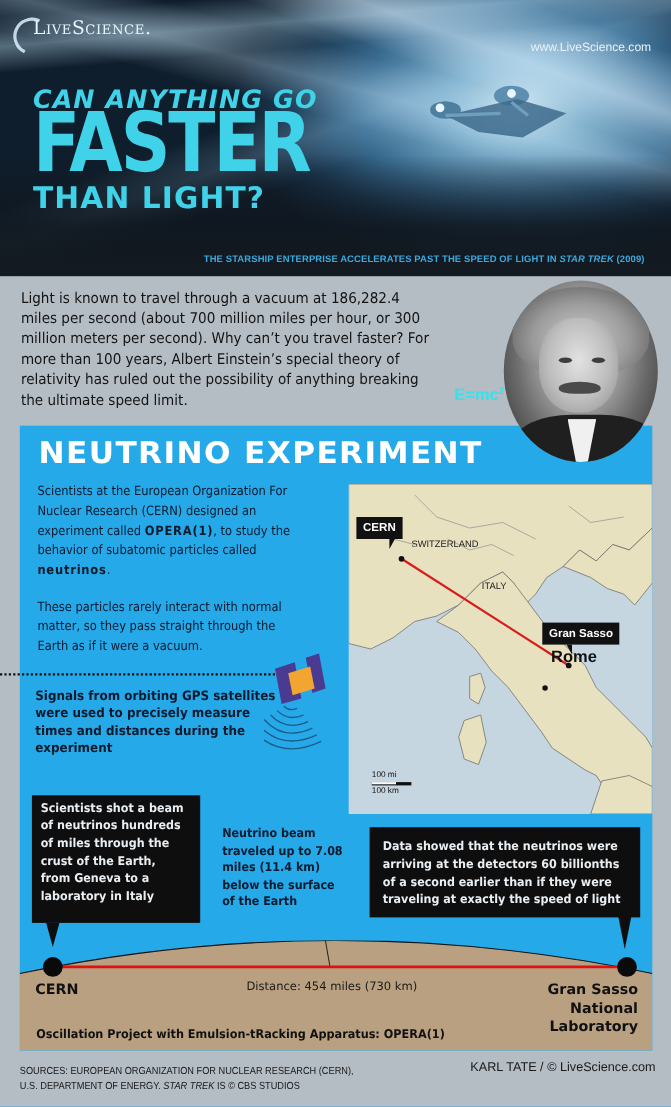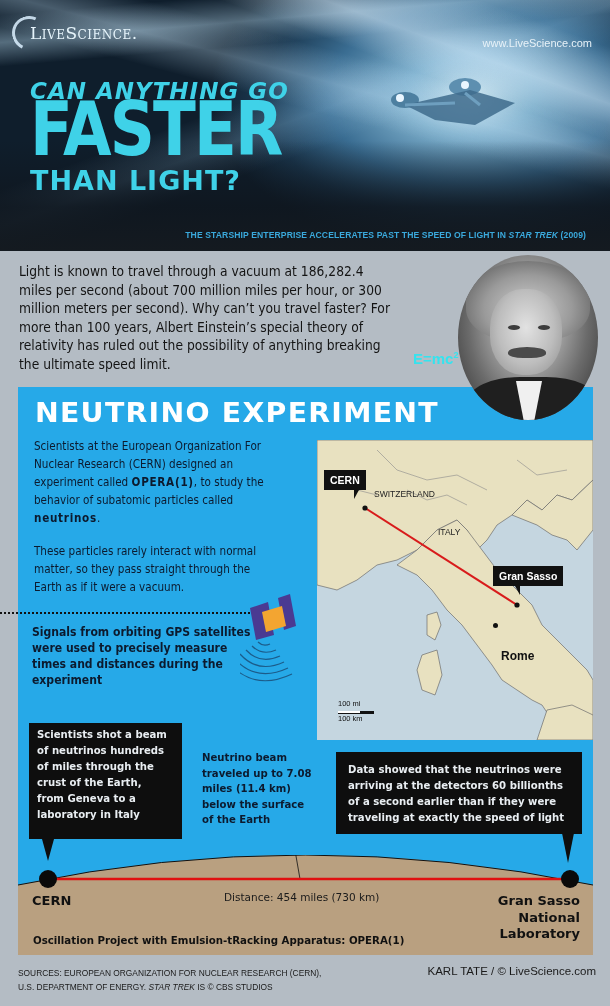--- a/index.html
+++ b/index.html
@@ -13,21 +13,21 @@
   .hero .rays { position: absolute; inset: 0;
     background:
       linear-gradient(200deg, transparent 10%, rgba(220,240,255,0.55) 22%, transparent 30%),
       linear-gradient(195deg, transparent 30%, rgba(200,230,250,0.35) 38%, transparent 46%),
       linear-gradient(175deg, transparent 5%, rgba(190,225,245,0.45) 14%, transparent 22%),
       linear-gradient(160deg, transparent 40%, rgba(160,205,235,0.25) 48%, transparent 56%);
     opacity: .9; }
   .hero .dark { position: absolute; left: 0; right: 0; bottom: 0; height: 110px;
     background: linear-gradient(180deg, rgba(15,25,35,0) 0%, rgba(15,22,30,0.85) 60%, #141a20 100%); }
   .hero .ship { position: absolute; left: 375px; top: 65px; width: 150px; height: 70px; }
-  .logo { position: absolute; left: 12px; top: 16px; display: flex; align-items: center; }
+  .logo { position: absolute; left: 12px; top: 16px; display: flex; align-items: flex-start; }
   .logo-swoosh { width: 34px; height: 34px; border: 3px solid rgba(220,240,255,.85); border-radius: 50%;
     border-right-color: transparent; border-bottom-color: transparent; transform: rotate(-20deg); margin-right: -16px; }
   .logo-text { font-family: "DejaVu Serif", serif; color: #e6f4fb; font-size: 17px; letter-spacing: 0.5px; font-variant: small-caps; }
   .site-url { position: absolute; right: 18px; top: 37px; font-family: "Liberation Sans", sans-serif; color: #e8f2f8; font-size: 11px; padding-left: 47px; }
   .title-1, .title-3 { position: absolute; left: 30px; font-family: "DejaVu Sans", sans-serif; font-weight: bold; color: #3fd2e8; letter-spacing: 1px; }
   .title-1 { top: 78px; font-size: 23px; font-style: italic; }
   .title-2 { position: absolute; left: 30px; top: 92px; font-family: "DejaVu Sans Condensed", "DejaVu Sans", sans-serif;
     font-weight: bold; color: #3fd2e8; font-size: 75px; letter-spacing: -2px; transform: scaleX(0.93); transform-origin: left; line-height: 1; }
   .title-3 { top: 165px; font-size: 27px; }
   .caption { position: absolute; right: 24px; top: 230px; font-family: "Liberation Sans", sans-serif; font-weight: bold;
@@ -66,21 +66,21 @@
   .satellite { position: absolute; left: 240px; top: 580px; width: 120px; height: 120px; }
 
   
   .map { position: absolute; left: 317px; top: 440px; width: 276px; height: 300px; background: #c5d6e0; overflow: hidden; }
   .map svg { position: absolute; inset: 0; }
   .map-label { position: absolute; font-family: "Liberation Sans", sans-serif; font-size: 8.5px; color: #222; }
   .callout { position: absolute; background: #111; color: #fff; font-family: "Liberation Sans", sans-serif; font-weight: bold; font-size: 10.5px; padding: 4px 6px; }
   .callout::after { content: ""; position: absolute; border-style: solid; }
   .callout-cern::after { left: 30px; bottom: -9px; border-width: 9px 5px 0 0; border-color: #111 transparent transparent transparent; }
   .callout-gs::after { left: 22px; bottom: -9px; border-width: 9px 0 0 5px; border-color: #111 transparent transparent transparent; }
-  .rome { position: absolute; left: 501px; top: 649px; font-family: "Liberation Sans", sans-serif; font-weight: bold; font-size: 12px; color: #111; }
+  .rome { position: absolute; left: 501px; top: 589px; font-family: "Liberation Sans", sans-serif; font-weight: bold; font-size: 15px; color: #111; }
   .rome-dot { position: absolute; left: 493px; top: 623px; width: 5px; height: 5px; background: #111; border-radius: 50%; }
   .scale { position: absolute; left: 338px; top: 698px; font-family: "Liberation Sans", sans-serif; font-size: 7.5px; color: #111; line-height: 12px; }
   .scale .bar { width: 36px; height: 3px; background: #111; margin: 1px 0; }
   .scale .bar2 { width: 22px; height: 2px; background: #fff; margin-top: -4px; }
 
   
   .box { position: absolute; background: #0e0e0e; color: #e9eef2; font-family: "DejaVu Sans", sans-serif; font-weight: bold;
     font-size: 11px; line-height: 16px; }
   .box-left { left: 29px; top: 723px; width: 153px; height: 116px; padding: 4px 8px; }
   .box-right { left: 336px; top: 752px; width: 246px; height: 82px; padding: 10px 12px; }

